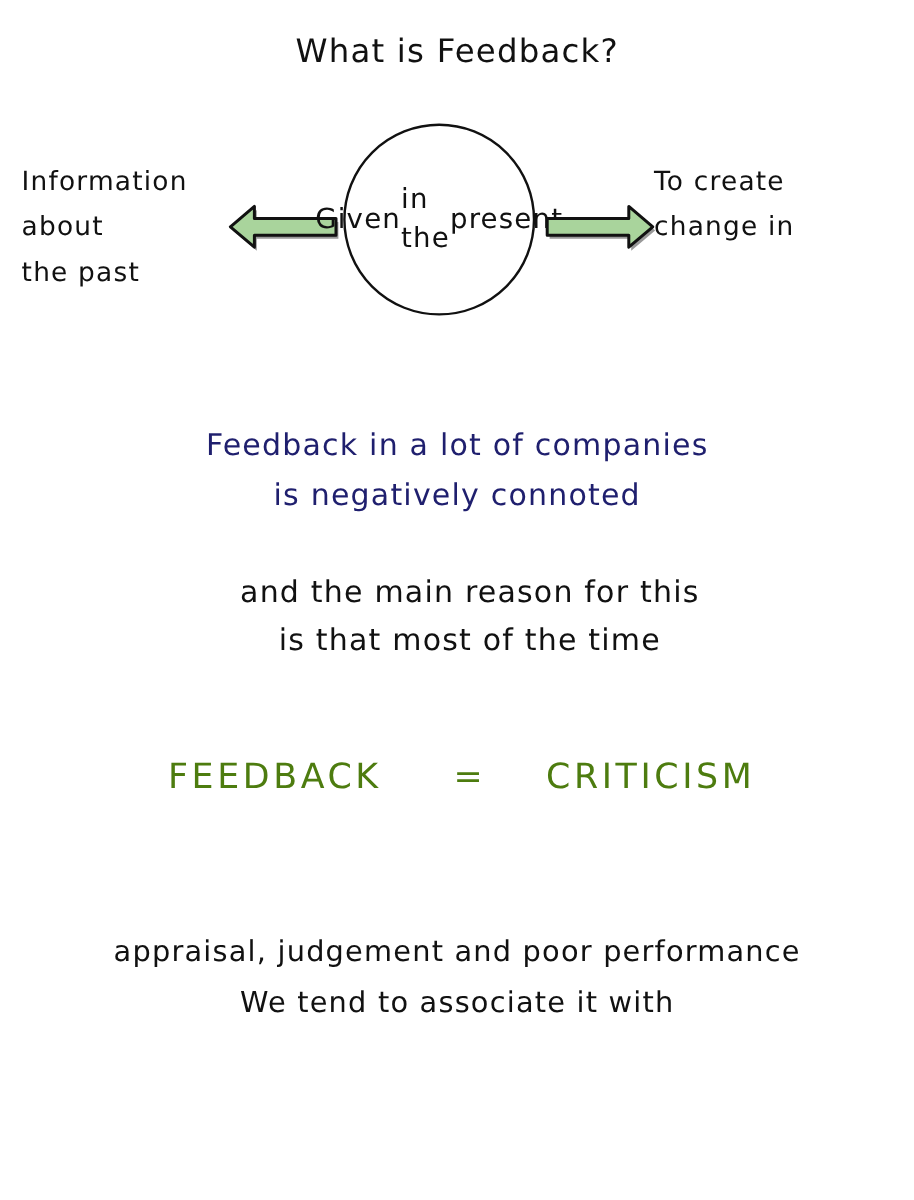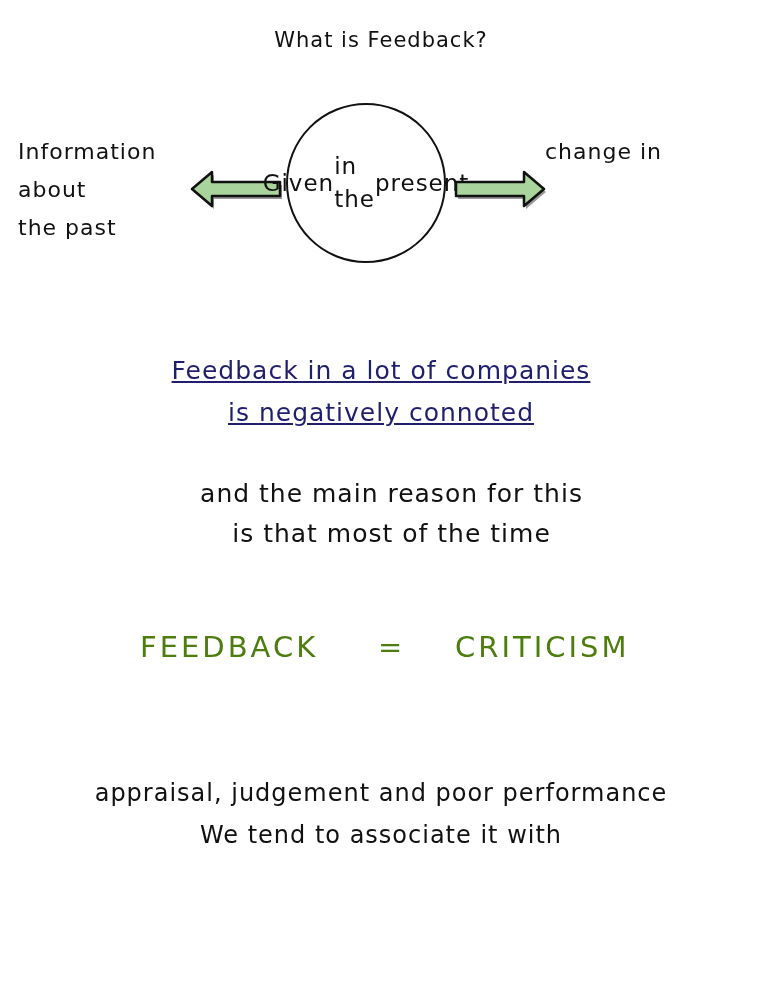--- a/index.html
+++ b/index.html
@@ -1,31 +1,31 @@
 <!DOCTYPE html>
 <html><head>
   <meta charset="utf-8">
   <style>
     html, body { margin: 0; padding: 0; background: #ffffff; }
     body { width: 762px; height: 1000px; position: relative; overflow: hidden;
       font-family: "DejaVu Sans", sans-serif; color: #111; }
     .abs { position: absolute; }
     .hand { font-family: "DejaVu Sans", sans-serif; letter-spacing: 1px; }
-    .title { left: 0; width: 762px; top: 28px; text-align: center; font-size: 21px; }
+    .title { left: 0; width: 762px; top: 28px; text-align: center; font-size: 27px; }
     .side { font-size: 22px; line-height: 38px; }
     .left-text { left: 18px; width: 175px; top: 133px; }
     .right-text { left: 545px; width: 170px; top: 133px; }
     .circle { left: 286px; top: 103px; width: 160px; height: 160px; border: 2.5px solid #111;
       border-radius: 50%; box-sizing: border-box; display: flex; flex-direction: row;
       align-items: center; justify-content: center; font-size: 23px; line-height: 33px; }
     .arrow { top: 170px; width: 96px; height: 40px; }
     .arrow-left { left: 190px; }
     .arrow-right { left: 452px; }
     .blue { left: 0; width: 762px; top: 350px; text-align: center; font-size: 25px;
-      line-height: 42px; color: #1f1f6e; text-decoration: underline; }
+      line-height: 42px; color: #1f1f6e; }
     .mid { left: 16px; width: 751px; top: 474px; text-align: center; font-size: 25px; line-height: 40px; }
     .red { top: 630px; font-size: 29px; color: #4d7c0f; letter-spacing: 3px; }
     .red-left { left: 140px; }
     .red-eq { left: 378px; }
     .red-right { left: 455px; }
     .bottom { left: 0; width: 762px; top: 772px; text-align: center; font-size: 24px; line-height: 42px; }
   </style>
 </head>
 <body>
 
@@ -47,20 +47,21 @@
   <div>in the</div>
   <div>present</div>
 </div>
 
 <svg class="abs arrow arrow-right" viewBox="0 0 96 40">
   <polygon points="6,15 74,15 74,5 94,22 74,39 74,29 6,29" fill="#555" opacity="0.6"></polygon>
   <polygon points="4,12 72,12 72,2 92,19 72,36 72,26 4,26" fill="#a9d49c" stroke="#111" stroke-width="2.5" stroke-linejoin="round"></polygon>
 </svg>
 
 <div class="abs side right-text hand">
+  <div>To create</div>
   <div>change in</div>
 </div>
 
 <div class="abs blue hand">
   <div>Feedback in a lot of companies</div>
   <div>is negatively connoted</div>
 </div>
 
 <div class="abs mid hand">
   <div>and the main reason for this</div>

